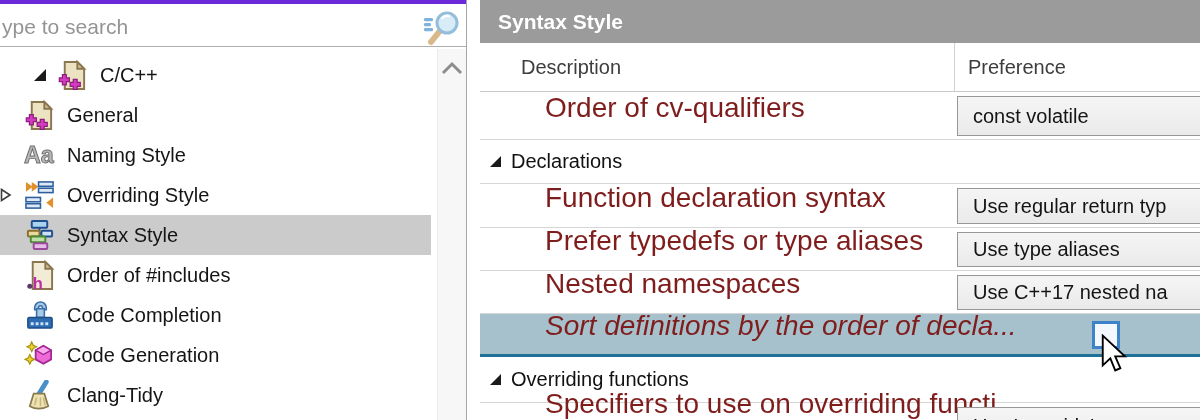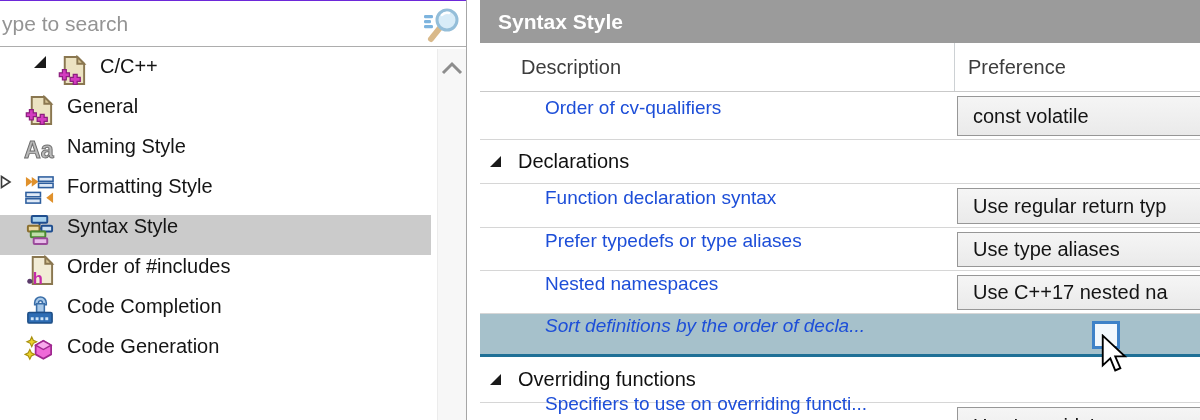--- a/index.html
+++ b/index.html
@@ -9,33 +9,33 @@
     font-family:"Liberation Sans","DejaVu Sans",sans-serif;
     color:#151515;
   }
   
   .left-panel{
     position:absolute;left:0;top:0;width:466px;height:420px;
     background:#ffffff;border-right:1px solid #a6a6a6;box-sizing:content-box;
   }
   .search-box{
     position:absolute;left:0;top:0;width:466px;height:47px;
-    background:#ffffff;border-top:1px solid #6d28d9;border-bottom:1px solid #adadad;
+    background:#ffffff;border-top:4px solid #6d28d9;border-bottom:1px solid #adadad;
     box-sizing:border-box;
   }
   .search-box input{
     position:absolute;left:0;top:0;width:410px;height:45px;
     border:none;outline:none;font-family:inherit;font-size:21px;color:#5a5a5a;
     padding:0 0 0 2px;background:transparent;
   }
   .search-box input::placeholder{color:#949494;opacity:1;}
   .search-glyph{position:absolute;right:5px;top:5px;width:38px;height:37px;}
   
   .tree{position:absolute;left:0;top:48px;width:437px;bottom:0;padding-top:7px;}
-  .nav-row{height:40px;display:flex;align-items:flex-start;width:431px;box-sizing:border-box;}
+  .nav-row{height:40px;display:flex;align-items:center;width:431px;box-sizing:border-box;}
   .nav-row.root{padding-left:33px;}
   .nav-row.child{}
   .nav-row.selected{background:#cbcbcb;}
   .arrow-slot{width:24px;flex:0 0 24px;display:flex;align-items:center;}
   .tree-icon{width:31px;height:31px;flex:0 0 31px;margin-right:12px;}
   .tree-icon svg{width:31px;height:31px;display:block;}
   .nav-label{font-size:20px;color:#151515;white-space:nowrap;}
   
   .vscroll{
     position:absolute;left:437px;top:49px;bottom:0;width:28px;
@@ -51,22 +51,22 @@
   }
   .thead{position:absolute;left:0;top:43px;width:720px;height:49px;border-bottom:1px solid #c9c9c9;box-sizing:border-box;}
   .thead .col-desc{position:absolute;left:17px;top:0;height:48px;line-height:48px;font-size:20px;color:#3d3d3d;margin-left:24px;}
   .thead .col-pref{position:absolute;left:488px;top:0;height:48px;line-height:48px;font-size:20px;color:#3d3d3d;}
   .col-divider{position:absolute;left:474px;top:0;bottom:0;width:1px;background:#cdd1d4;}
   .tbody{position:absolute;left:0;top:92px;width:720px;bottom:0;}
   .trow{position:relative;border-bottom:1px solid #d6d6d6;box-sizing:border-box;background:#ffffff;}
   .h48{height:48px;} .h44{height:44px;} .h43{height:43px;} .h46{height:46px;}
   .h17{height:17px;border-bottom:none;}
   .desc{position:absolute;left:65px;top:0;bottom:16px;display:flex;align-items:center;
-    font-size:19px;color:#1d4ed8;white-space:nowrap;}
-  .group-head{position:absolute;left:9px;top:0;bottom:0;display:flex;align-items:center;gap:16px;
+    font-size:28px;color:#7f1d1d;white-space:nowrap;}
+  .group-head{position:absolute;left:9px;top:0;bottom:0;display:flex;align-items:center;gap:9px;
     font-size:20px;color:#111111;white-space:nowrap;}
   .tri-expanded{width:13px;height:13px;display:block;}
   .dd{
     position:absolute;left:477px;top:4px;bottom:3px;width:330px;
     background:linear-gradient(#f5f5f5,#eaeaea);border:1px solid #979797;
     display:flex;align-items:center;padding-left:15px;font-size:20px;color:#141414;
     box-sizing:border-box;white-space:nowrap;
   }
   .trow-hl{background:#a6c1cb;border-bottom:3px solid #1f7096;font-style:italic;}
   .checkbox{
@@ -147,21 +147,21 @@
         <svg viewBox="0 0 32 32">
           <polygon points="2,2 9,7 2,12" fill="#e0912c"></polygon>
           <polygon points="8,2 15,7 8,12" fill="#e0912c"></polygon>
           <rect x="15" y="2" width="15" height="4.5" fill="#dfe9f6" stroke="#2d5e9e" stroke-width="1.6"></rect>
           <rect x="15" y="8.5" width="15" height="4.5" fill="#dfe9f6" stroke="#2d5e9e" stroke-width="1.6"></rect>
           <rect x="2" y="18" width="15" height="4.5" fill="#dfe9f6" stroke="#2d5e9e" stroke-width="1.6"></rect>
           <rect x="2" y="24.5" width="15" height="4.5" fill="#dfe9f6" stroke="#2d5e9e" stroke-width="1.6"></rect>
           <polygon points="30,18 23,23.5 30,29" fill="#e0912c"></polygon>
         </svg>
       </span>
-      <span class="nav-label">Formatting Style</span>
+      <span class="nav-label">Overriding Style</span>
     </div>
 
     <div class="nav-row child selected">
       <span class="arrow-slot"></span>
       <span class="tree-icon">
         <svg viewBox="0 0 32 32">
           <path d="M16 8 v3 M10 17 v-3 h12 v3 M16 22 v3" stroke="#1f4e8f" stroke-width="2" fill="none"></path>
           <rect x="8" y="1" width="16" height="7" rx="1" fill="#a8d2ee" stroke="#1f4e8f" stroke-width="2"></rect>
           <rect x="4" y="11" width="12" height="6" rx="1" fill="#ecd9a0" stroke="#8a6f2f" stroke-width="2"></rect>
           <rect x="18" y="11" width="11" height="6" rx="1" fill="#cfe2f4" stroke="#1f4e8f" stroke-width="2"></rect>
@@ -207,20 +207,31 @@
         <svg viewBox="0 0 32 32">
           <polygon points="20,6 28,10.5 28,20 20,24.5 12,20 12,10.5" fill="#ef6ad8" stroke="#a02890" stroke-width="1.8"></polygon>
           <polygon points="20,6 28,10.5 20,15 12,10.5" fill="#f8a8ec" stroke="#a02890" stroke-width="1.4"></polygon>
           <path d="M8 2 l1.6 3.4 L13 7 l-3.4 1.6 L8 12 l-1.6-3.4 L3 7 l3.4-1.6 z" fill="#ecd22a" stroke="#a89010" stroke-width="1.2"></path>
           <path d="M6 15 l1.6 3.4 L11 20 l-3.4 1.6 L6 25 l-1.6-3.4 L1 20 l3.4-1.6 z" fill="#ecd22a" stroke="#a89010" stroke-width="1.2"></path>
         </svg>
       </span>
       <span class="nav-label">Code Generation</span>
     </div>
 
+    <div class="nav-row child">
+      <span class="arrow-slot"></span>
+      <span class="tree-icon">
+        <svg viewBox="0 0 32 32">
+          <line x1="23" y1="2" x2="15" y2="15" stroke="#4a90c8" stroke-width="5" stroke-linecap="round"></line>
+          <path d="M10 14 h11 l4 13 q-10 5 -19 0 z" fill="#efe3b4" stroke="#8a7a50" stroke-width="1.8"></path>
+          <path d="M13 18 l-2 8 M17 18 l0 9 M20 18 l2 8" stroke="#c8b87e" stroke-width="1.6" fill="none"></path>
+        </svg>
+      </span>
+      <span class="nav-label">Clang-Tidy</span>
+    </div>
 
   </div>
 
   <div class="vscroll">
     <svg width="24" height="16" viewBox="0 0 24 16">
       <polyline points="3,13 12,4 21,13" fill="none" stroke="#8d8d8d" stroke-width="3"></polyline>
     </svg>
   </div>
 </div>
 

